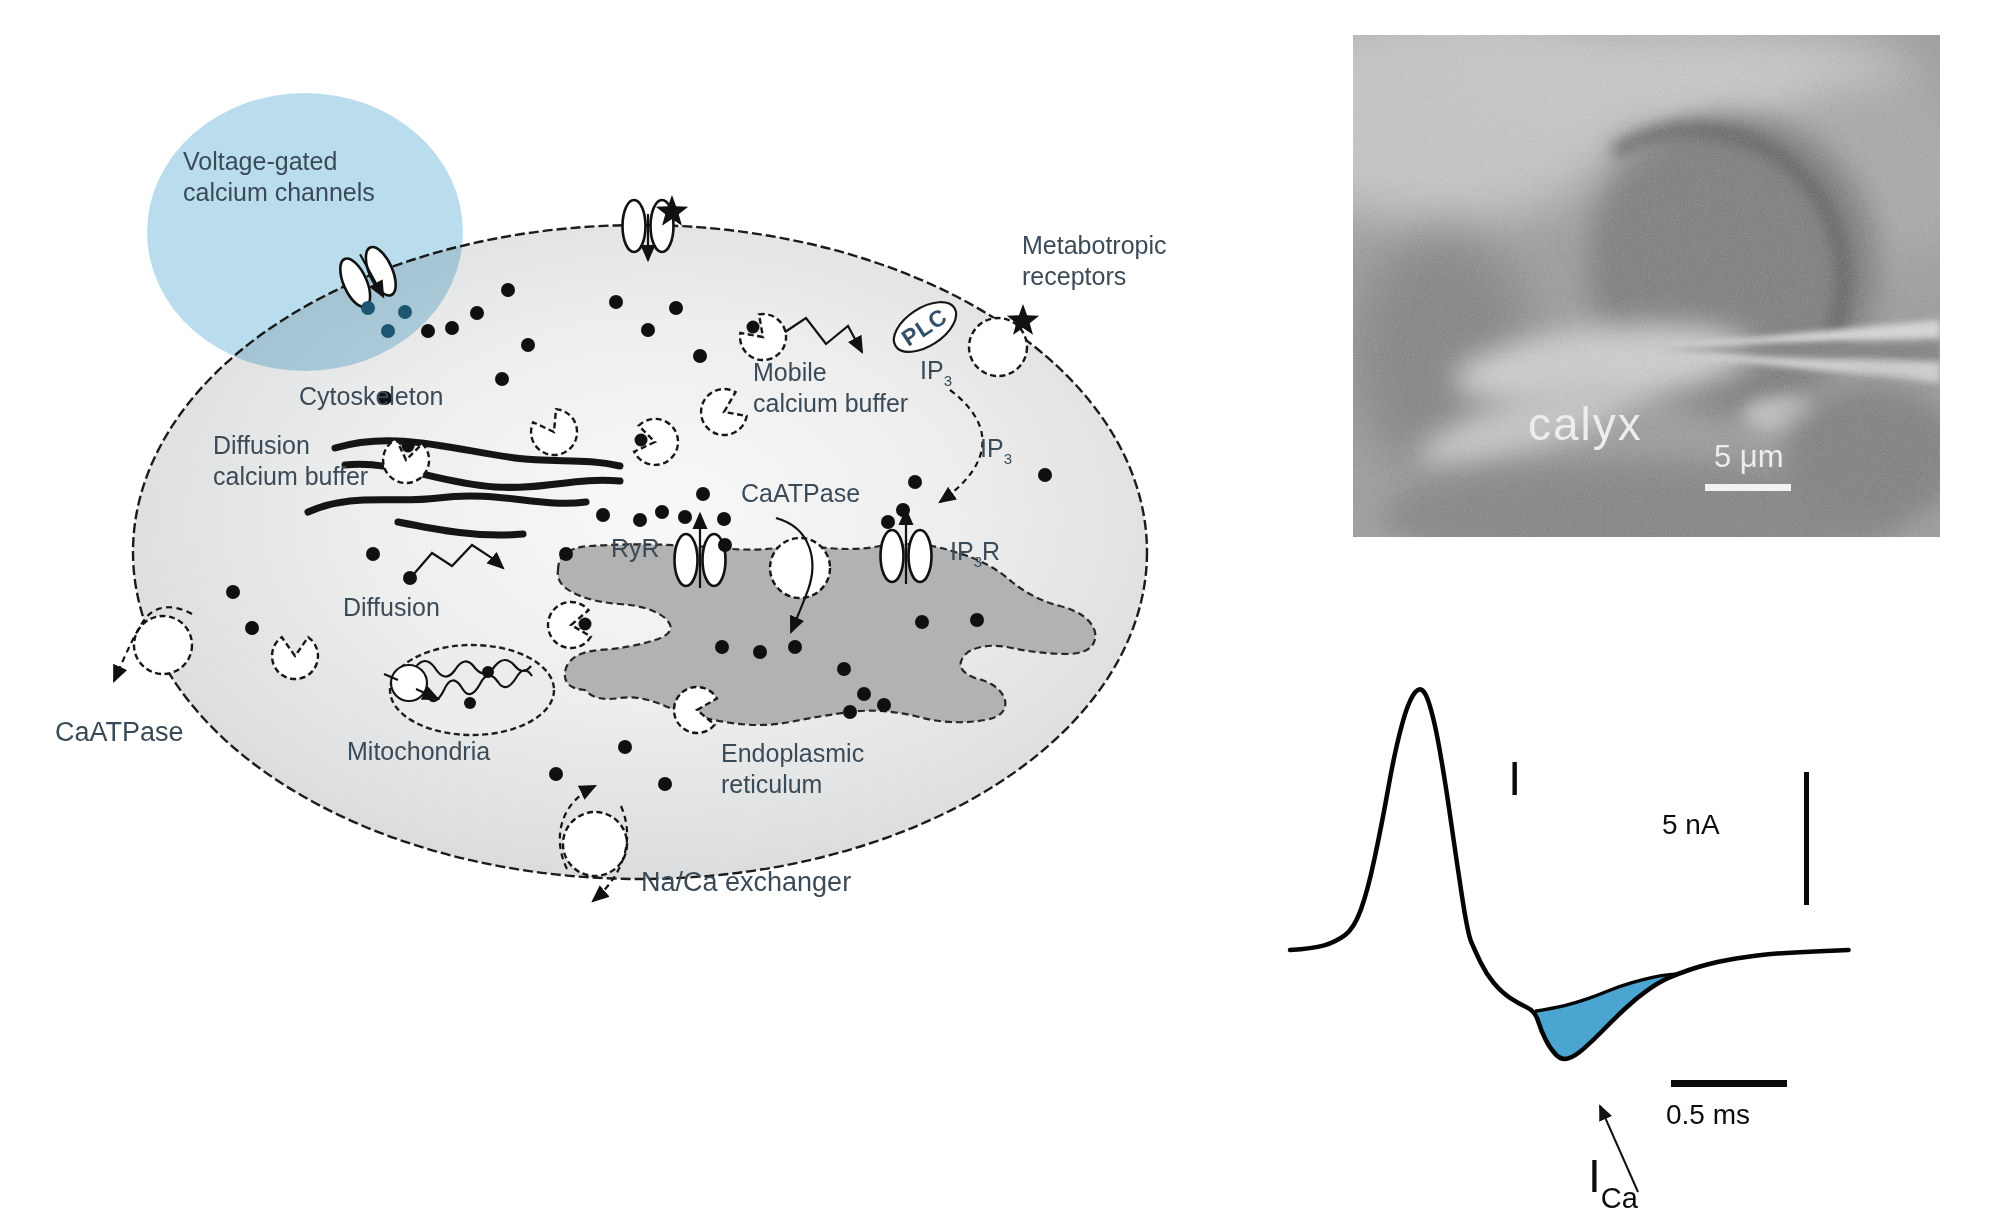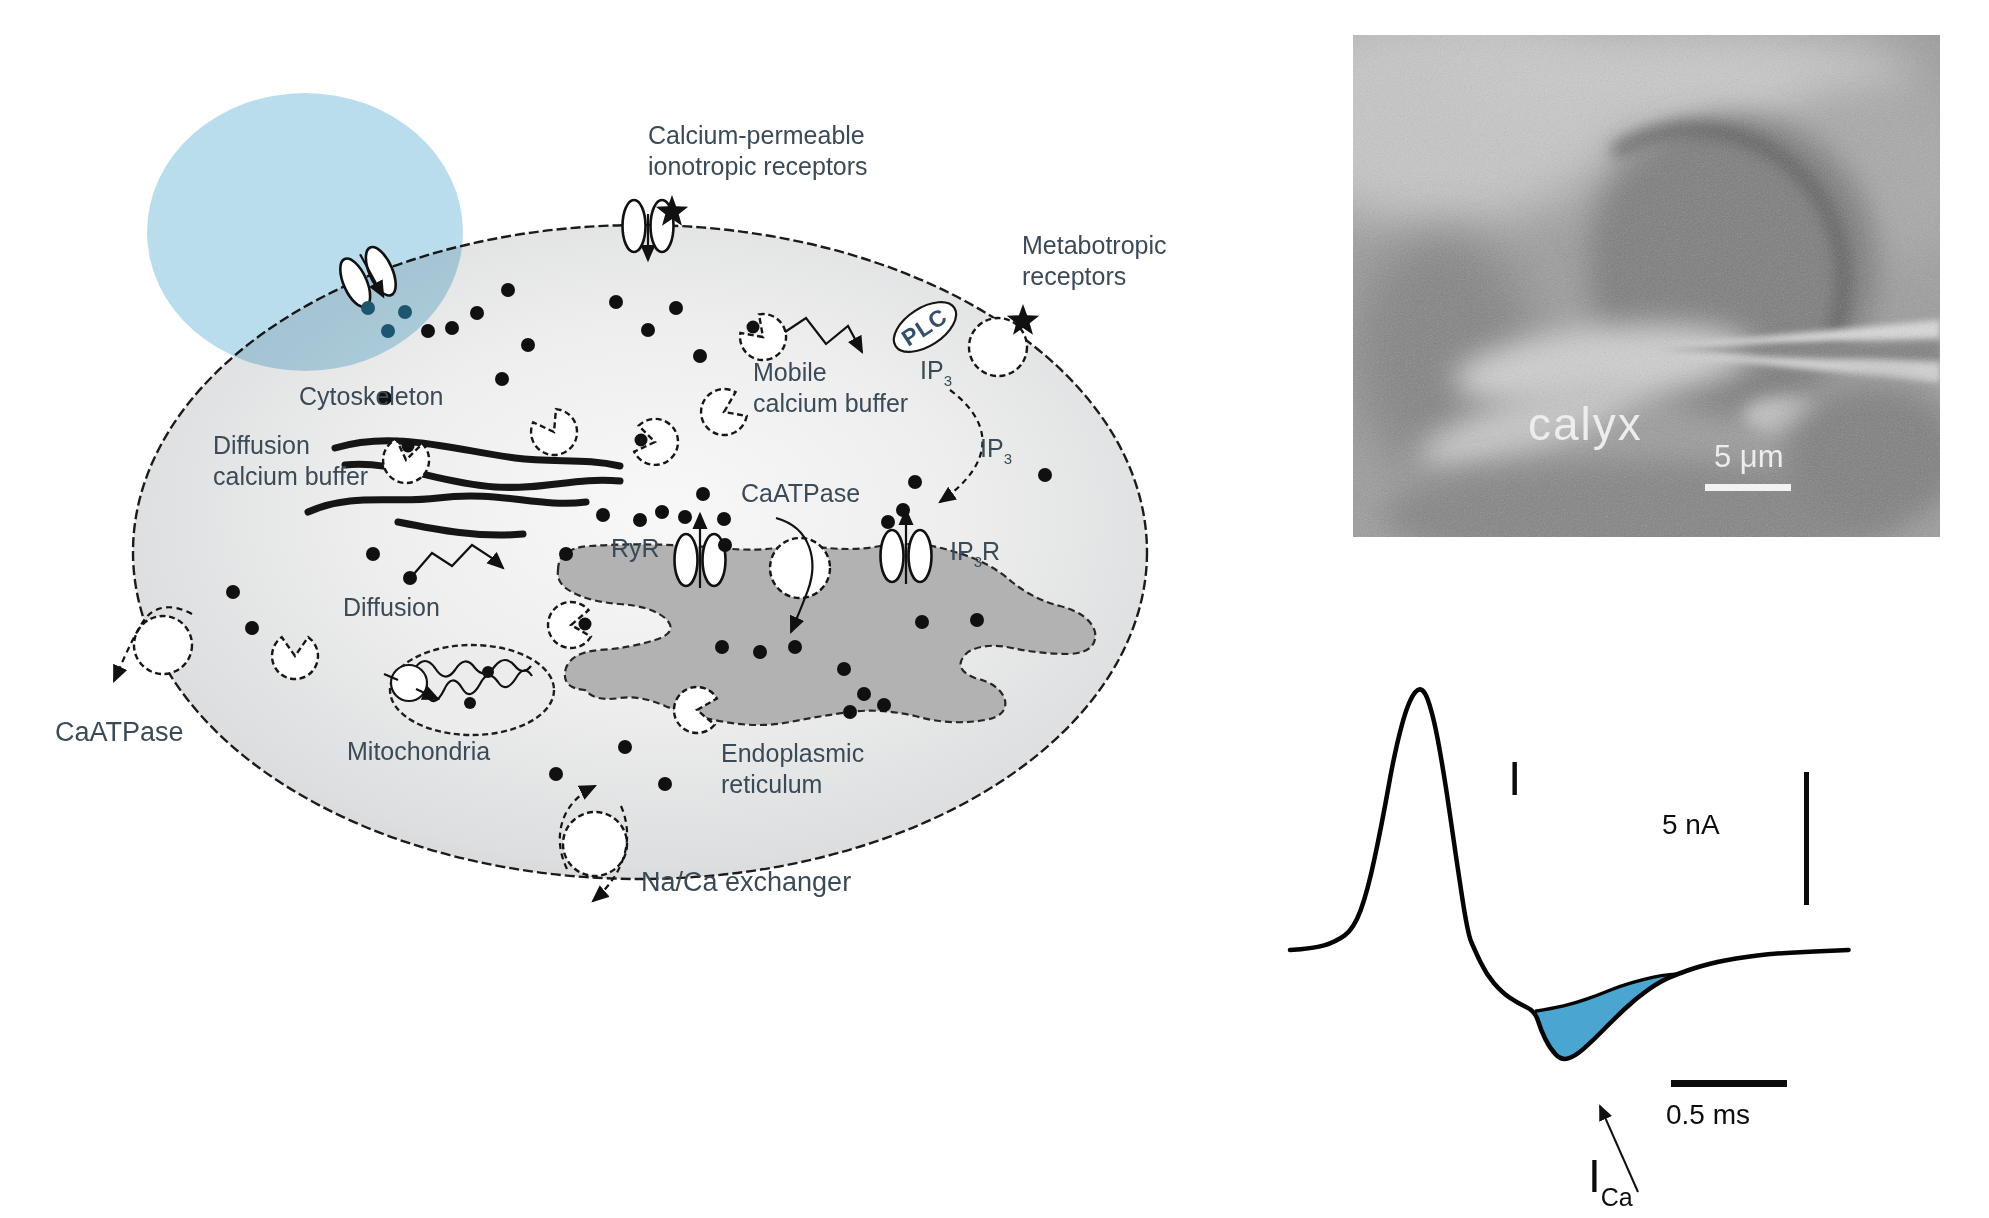--- a/index.html
+++ b/index.html
@@ -11,21 +11,21 @@
   .blk{color:#0d0d0d;}
   .wht{color:#ededed;}
   .sub{font-size:0.60em;vertical-align:-0.45em;}
   .plc{font-size:23px;font-weight:bold;color:#34506b;transform:rotate(-33deg);letter-spacing:1px;}
   .f27{font-size:27px;}
   .f34{font-size:46px;letter-spacing:2px;}
   .f31{font-size:31px;margin-left:8px;}
   .f44{font-size:28px;}
   .f48{font-size:48px;}
   .ica-main{font-size:46px;}
-  .ica-sub{font-size:25px;vertical-align:-0.55em;}
+  .ica-sub{font-size:29px;vertical-align:-0.55em;}
   .pump{fill:#ffffff;stroke:#161616;stroke-width:2.4;stroke-dasharray:6 3.5;}
   .chan{fill:#ffffff;stroke:#111111;stroke-width:2.6;}
   .pac{fill:#ffffff;stroke:#161616;stroke-width:2.4;stroke-dasharray:6 3.5;}
   .fil{fill:none;stroke:#151515;stroke-width:7;stroke-linecap:round;}
   .thin{fill:none;stroke:#111111;stroke-width:2.2;}
   .dashed{stroke-dasharray:6 4.5;}
   .trace{fill:none;stroke:#050505;stroke-width:4.5;stroke-linejoin:round;stroke-linecap:round;}
   .trace2{fill:none;stroke:#050505;stroke-width:3.4;stroke-linejoin:round;}
 </style>
 </head>
@@ -228,23 +228,23 @@
   <g>
     <polygon id="ica-area" fill="#4aa6d0" points="1535.1,1011.2 1552.2,1008.5 1575,1003.2 1597.8,995.2 1620.6,985.9 1643.4,979.3 1661.6,975.3 1677.6,973.9 1677.6,973.9 1659.4,981.9 1636.6,997.9 1613.8,1019.2 1593.2,1040.4 1575,1056.4 1561.3,1060.4 1549.9,1048.4 1540.8,1029.8 1535.1,1011.2"></polygon>
     <path id="trace-second" class="trace2" d="M1535.1,1011.2 Q1552.2,1008.5 1563.6,1005.9 Q1575,1003.2 1586.4,999.2 Q1597.8,995.2 1609.2,990.5 Q1620.6,985.9 1632.0,982.6 Q1643.4,979.3 1652.5,977.3 Q1661.6,975.3 1669.6,974.6 L1677.6,973.9"></path>
     <path id="trace-main" class="trace" d="M1290,950 Q1312.8,948.7 1324.2,945.4 Q1335.6,942 1344.7,935.4 Q1353.8,928.7 1360.7,910.1 Q1367.5,891.5 1374.3,859.5 Q1381.2,827.6 1388.1,789.0 Q1394.9,750.5 1401.8,725.3 Q1408.6,700 1415.4,692.0 Q1422.2,684 1427.9,700.0 Q1433.6,715.9 1439.3,747.8 Q1445,779.8 1450.7,819.7 Q1456.4,859.6 1462.1,896.8 Q1467.8,934 1471.3,942.0 Q1474.7,950 1480.4,962.0 Q1486.1,973.9 1494.0,983.3 Q1502,992.6 1510.0,997.9 Q1518,1003.2 1526.5,1007.2 Q1535.1,1011.2 1537.9,1020.5 Q1540.8,1029.8 1545.3,1039.1 Q1549.9,1048.4 1555.6,1054.4 Q1561.3,1060.4 1568.2,1058.4 Q1575,1056.4 1584.1,1048.4 Q1593.2,1040.4 1603.5,1029.8 Q1613.8,1019.2 1625.2,1008.5 Q1636.6,997.9 1648.0,989.9 Q1659.4,981.9 1668.5,977.9 Q1677.6,973.9 1689.0,970.0 Q1700.4,966 1717.5,962.0 Q1734.6,958 1757.4,955.4 Q1780.2,952.7 1814.4,951.4 L1848.6,950"></path>
     <rect x="1804" y="772" width="5" height="133" fill="#0a0a0a"></rect>
     <rect x="1671" y="1080" width="116" height="7" fill="#0a0a0a"></rect>
     <path class="thin" style="stroke-width:2" d="M1638,1192 L1600,1106" marker-end="url(#ah)"></path>
   </g>
 </svg>
 
-<div class="lbl" style="left:648px;top:120px">
-  <div class="ln">Calcium-permeable</div>
-  <div class="ln">ionotropic receptors</div>
+<div class="lbl" style="left:183px;top:146px">
+  <div class="ln">Voltage-gated</div>
+  <div class="ln">calcium channels</div>
 </div>
 <div class="lbl" style="left:1022px;top:230px">
   <div class="ln">Metabotropic</div>
   <div class="ln">receptors</div>
 </div>
 <div class="lbl plc" style="left:900px;top:313px">PLC</div>
 <div class="lbl" style="left:920px;top:355px">
   <span>IP</span><span class="sub">3</span>
 </div>
 <div class="lbl" style="left:980px;top:433px">

